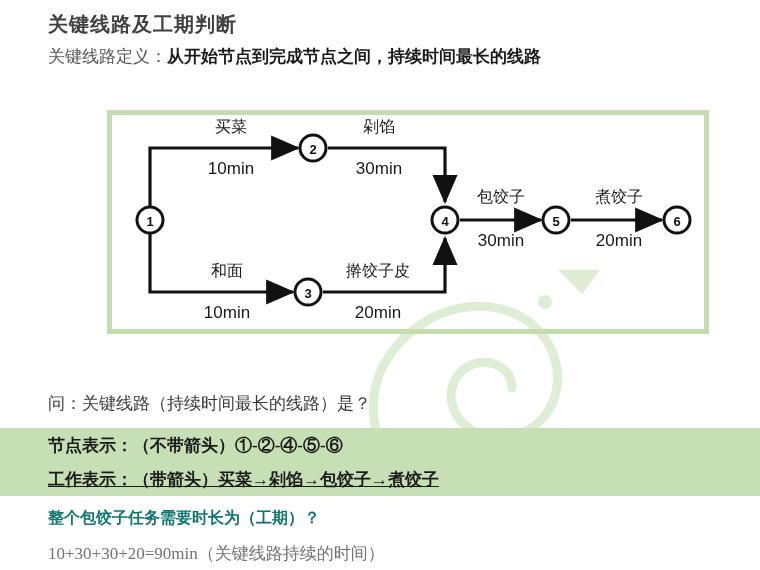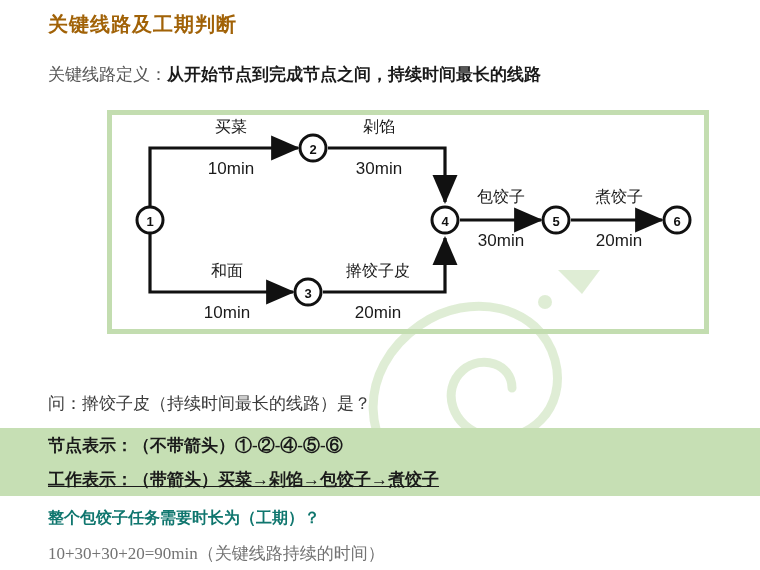--- a/index.html
+++ b/index.html
@@ -33,31 +33,31 @@
     z-index: 1;
   }
 
   
   .page-title {
     position: absolute;
     left: 48px;
     top: 11px;
     font-size: 20px;
     font-weight: bold;
-    color: #a16207;
+    color: #404040;
     letter-spacing: 1px;
     font-family: "Liberation Sans", "DejaVu Sans", sans-serif;
     z-index: 4;
   }
 
   
   .definition {
     position: absolute;
     left: 48px;
-    top: 63px;
+    top: 45px;
     font-size: 17px;
     color: #333333;
     z-index: 4;
     white-space: nowrap;
   }
   .definition .lead { color: #555555; }
   .definition .strong { font-weight: bold; color: #1a1a1a; }
 
   
   .diagram-frame {
@@ -250,21 +250,21 @@
     <text class="edge-label" x="512" y="92">煮饺子</text>
 
     <text class="edge-dur" x="124" y="64">10min</text>
     <text class="edge-dur" x="272" y="64">30min</text>
     <text class="edge-dur" x="120" y="208">10min</text>
     <text class="edge-dur" x="271" y="208">20min</text>
     <text class="edge-dur" x="394" y="136">30min</text>
     <text class="edge-dur" x="512" y="136">20min</text>
   </svg>
 
-  <div class="question">问：擀饺子皮（持续时间最长的线路）是？</div>
+  <div class="question">问：关键线路（持续时间最长的线路）是？</div>
 
   <div class="band-line-1">节点表示：（不带箭头）①-②-④-⑤-⑥</div>
   <div class="band-line-2">工作表示：（带箭头）买菜→剁馅→包饺子→煮饺子</div>
 
   <div class="conclusion-q">整个包饺子任务需要时长为（工期）？</div>
   <div class="conclusion-a">10+30+30+20=90min（关键线路持续的时间）</div>
 
 </div>
 
 </body></html>

